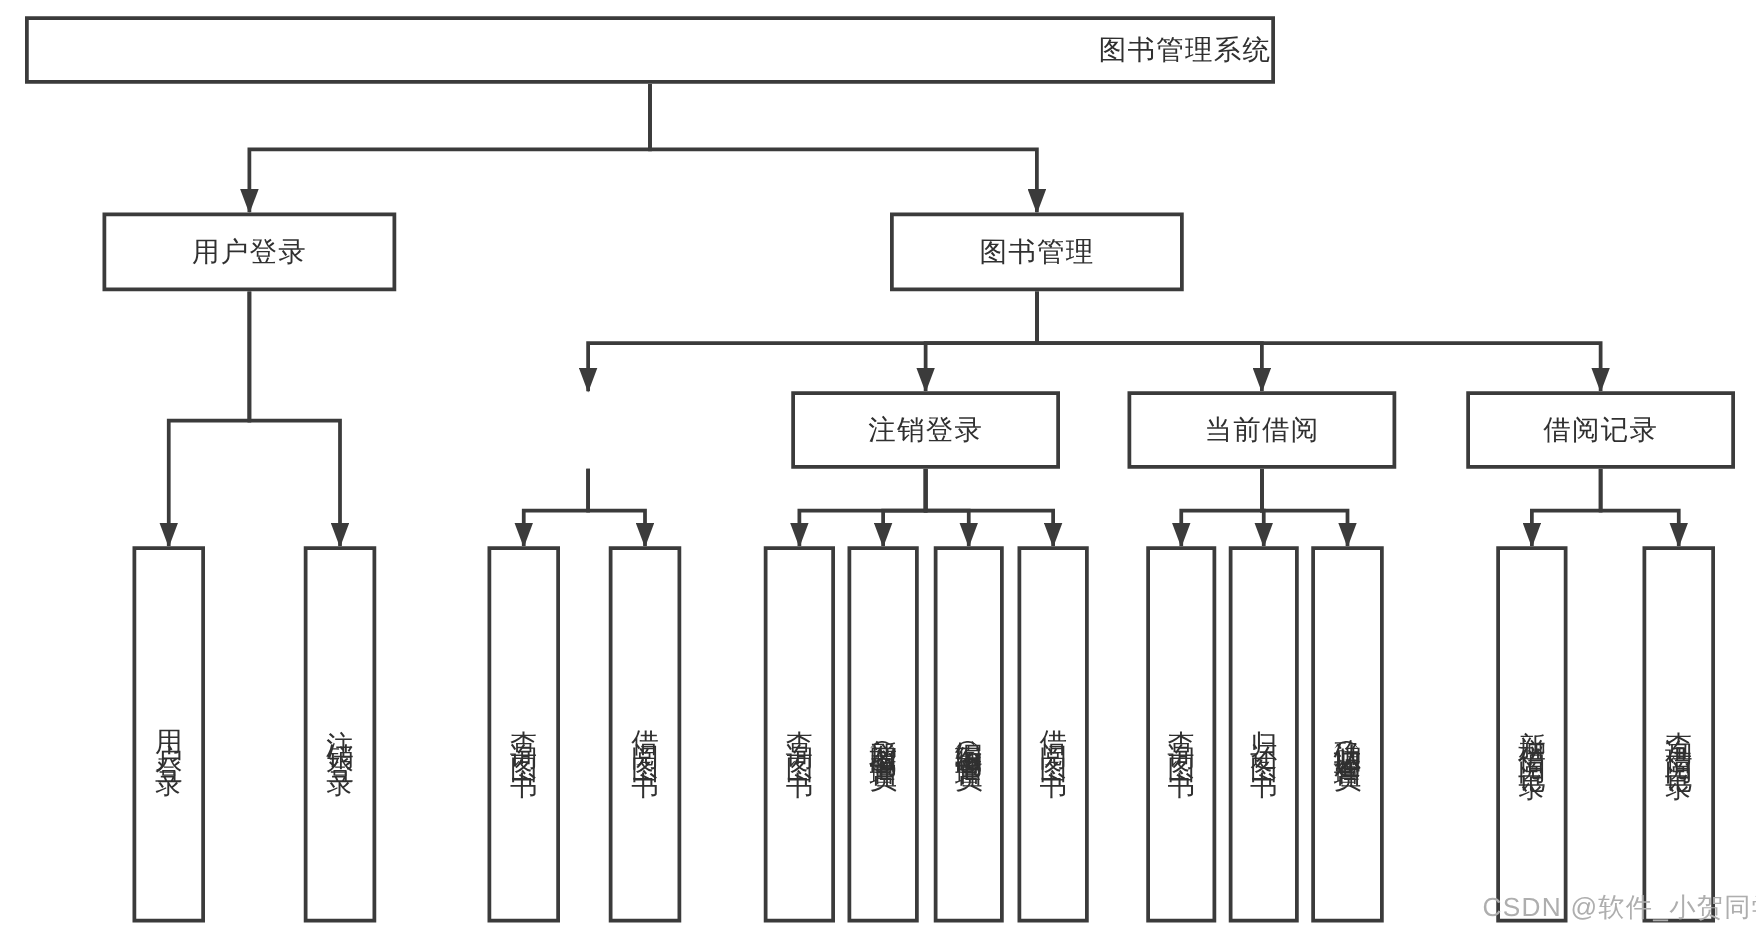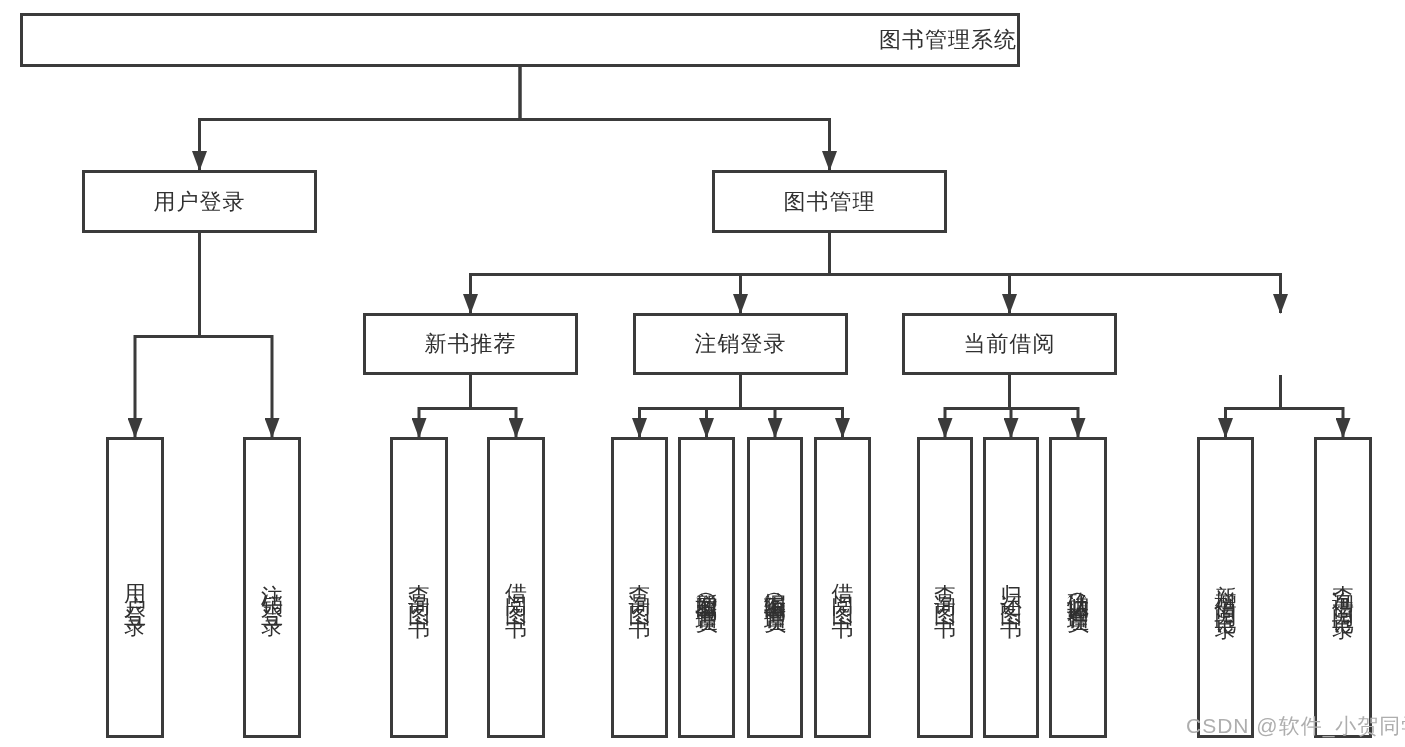--- a/index.html
+++ b/index.html
@@ -62,28 +62,28 @@
     <span>图书管理系统</span>
   </div>
 
   <div class="box" style="left:82px;top:170px;width:235px;height:63px;">
     <span>用户登录</span>
   </div>
   <div class="box" style="left:712px;top:170px;width:235px;height:63px;">
     <span>图书管理</span>
   </div>
 
-  <div class="box" style="left:363px;top:313px;width:215px;height:62px;">
-    <span>新书推荐</span>
-  </div>
   <div class="box" style="left:633px;top:313px;width:215px;height:62px;">
     <span>注销登录</span>
   </div>
   <div class="box" style="left:902px;top:313px;width:215px;height:62px;">
     <span>当前借阅</span>
+  </div>
+  <div class="box" style="left:1173px;top:313px;width:215px;height:62px;">
+    <span>借阅记录</span>
   </div>
 
   <div class="box" style="left:106px;top:437px;width:58px;height:301px;">
     <span class="vtext">用户登录</span>
   </div>
   <div class="box" style="left:243px;top:437px;width:58px;height:301px;">
     <span class="vtext">注销登录</span>
   </div>
 
   <div class="box" style="left:390px;top:437px;width:58px;height:301px;">

